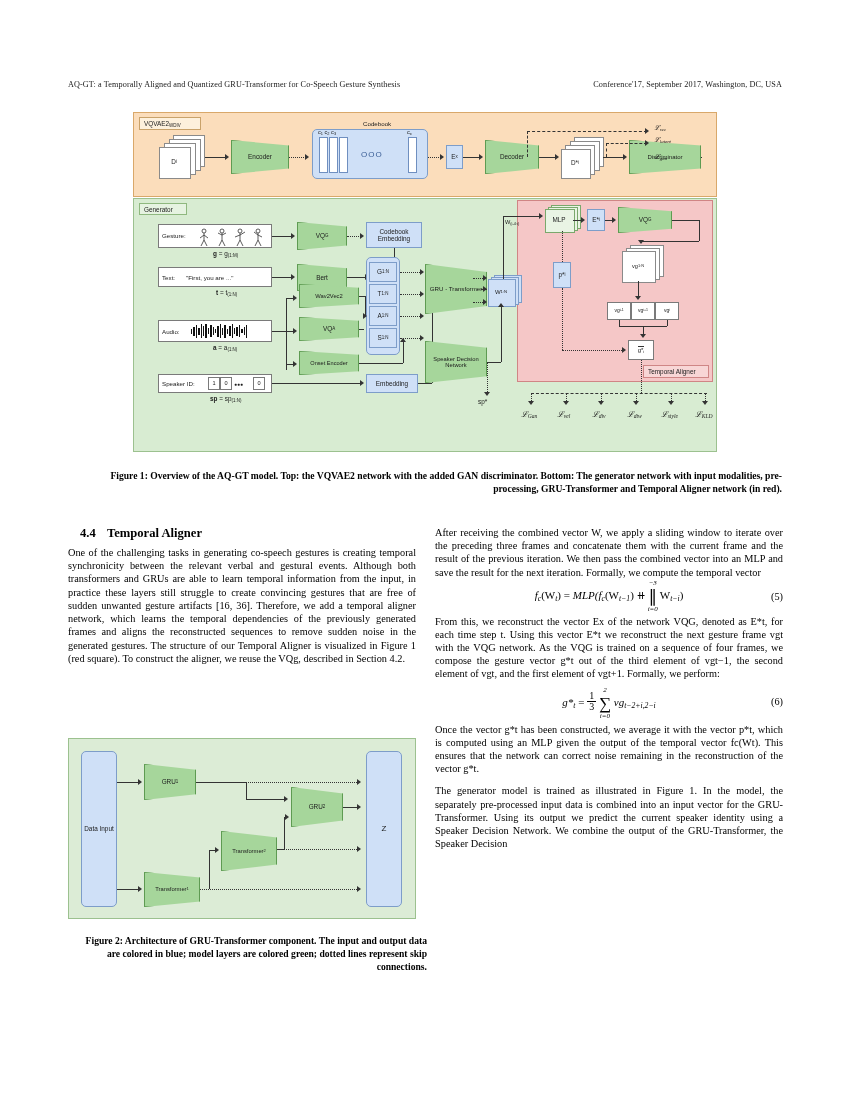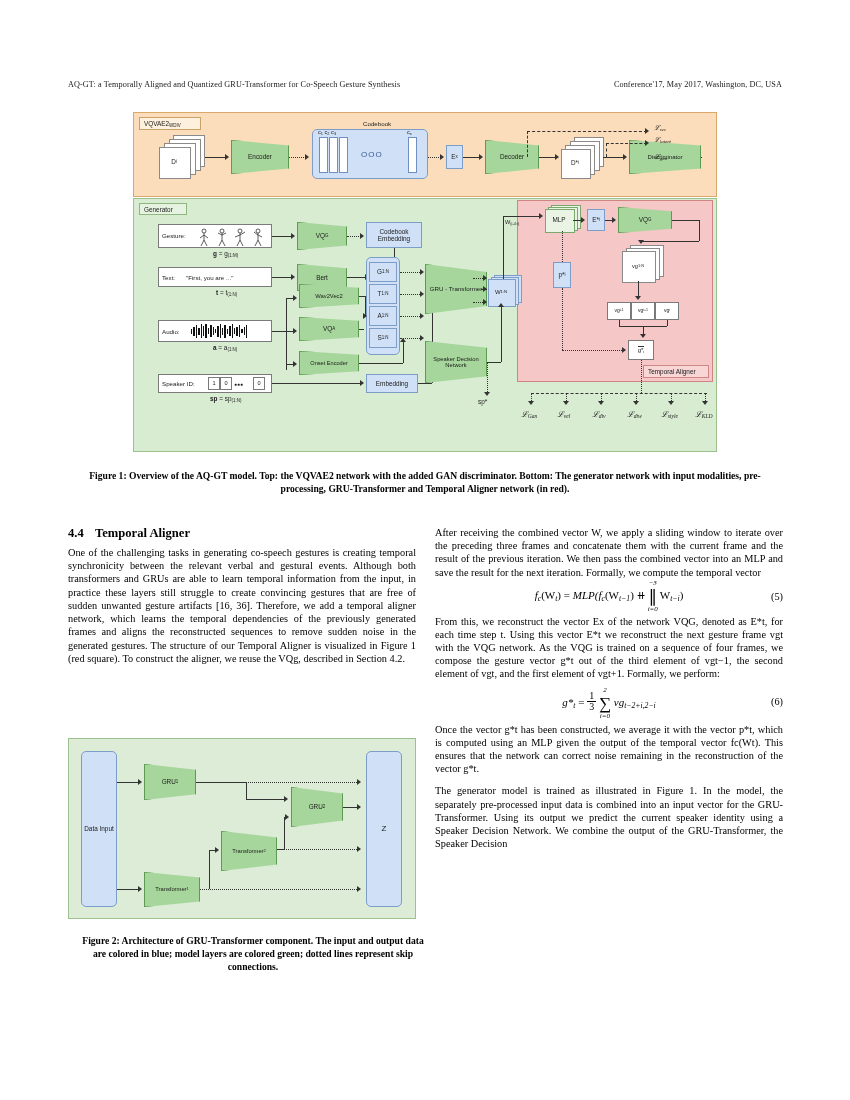--- a/index.html
+++ b/index.html
@@ -78,30 +78,30 @@
   
   .wave{position:absolute;display:flex;align-items:center;gap:1px;height:14px;}
   .wave i{display:block;width:1.4px;background:#111;}
 
   
   .cbar{position:absolute;background:#fff;border:1px solid #6f8fc0;}
 
   
   .caption{
     position:absolute;font-family:"Liberation Serif",serif;
-    font-weight:bold;font-size:9.6px;line-height:1.33;text-align:center;
+    font-weight:bold;font-size:9.6px;line-height:1.33;text-align:right;
   }
 
   
   .col{position:absolute;width:348px;}
   .col-l{left:68px;}
   .col-r{left:435px;}
   h2.sec{
     font-family:"Liberation Serif",serif;font-weight:bold;
-    font-size:12.6px;margin:0 0 5px 0;
+    font-size:12.6px;margin:0 0 5px 12px;
   }
   h2.sec .num{display:inline-block;width:27px;}
   p.body{
     font-size:10.3px;line-height:1.285;margin:0 0 9px 0;
     text-align:justify;text-justify:inter-word;hyphens:auto;
   }
   .eq{position:relative;margin:10px 0 11px 0;text-align:center;
       font-family:"Liberation Serif",serif;font-size:11px;font-style:italic;}
   .eq .num{position:absolute;right:0;top:50%;transform:translateY(-50%);
            font-style:normal;font-size:10.3px;}
@@ -116,21 +116,21 @@
   .fig2{position:absolute;left:68px;top:738px;width:348px;height:181px;
         background:#dcecd6;border:1px solid #9cc18f;box-sizing:border-box;}
 </style>
 </head>
 <body>
 
 <div class="page">
 
   <div class="runhead">
     <span>AQ-GT: a Temporally Aligned and Quantized GRU-Transformer for Co-Speech Gesture Synthesis</span>
-    <span>Conference'17, May 2017, Washington, DC, USA</span>
+    <span>Conference'17, September 2017, Washington, DC, USA</span>
   </div>
 
   <div class="fig1">
 
     <div class="band band-top"></div>
 
     <div class="band band-bot"></div>
 
     <div class="tagbox" style="left:6px;top:5px;width:62px;height:13px;">
       <span>VQVAE2</span><span class="sub">WDIV</span>

